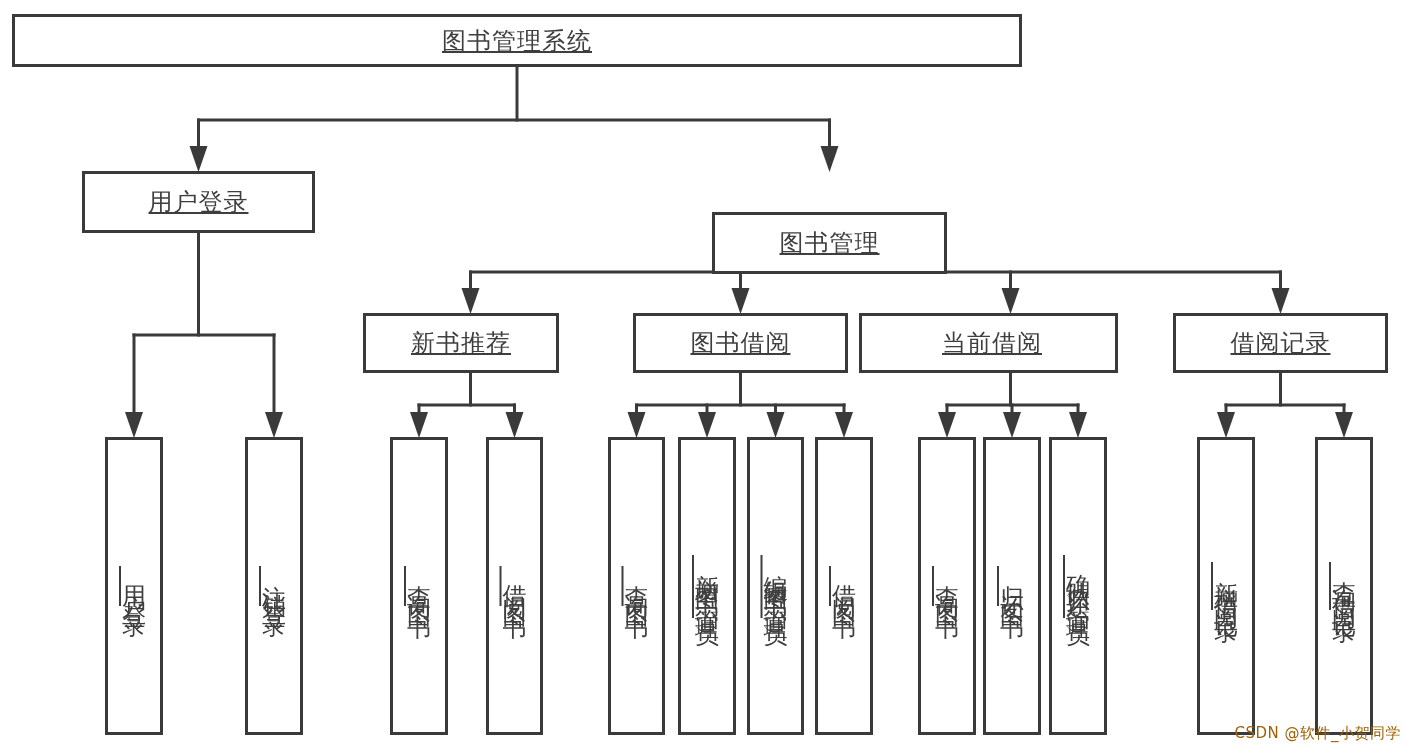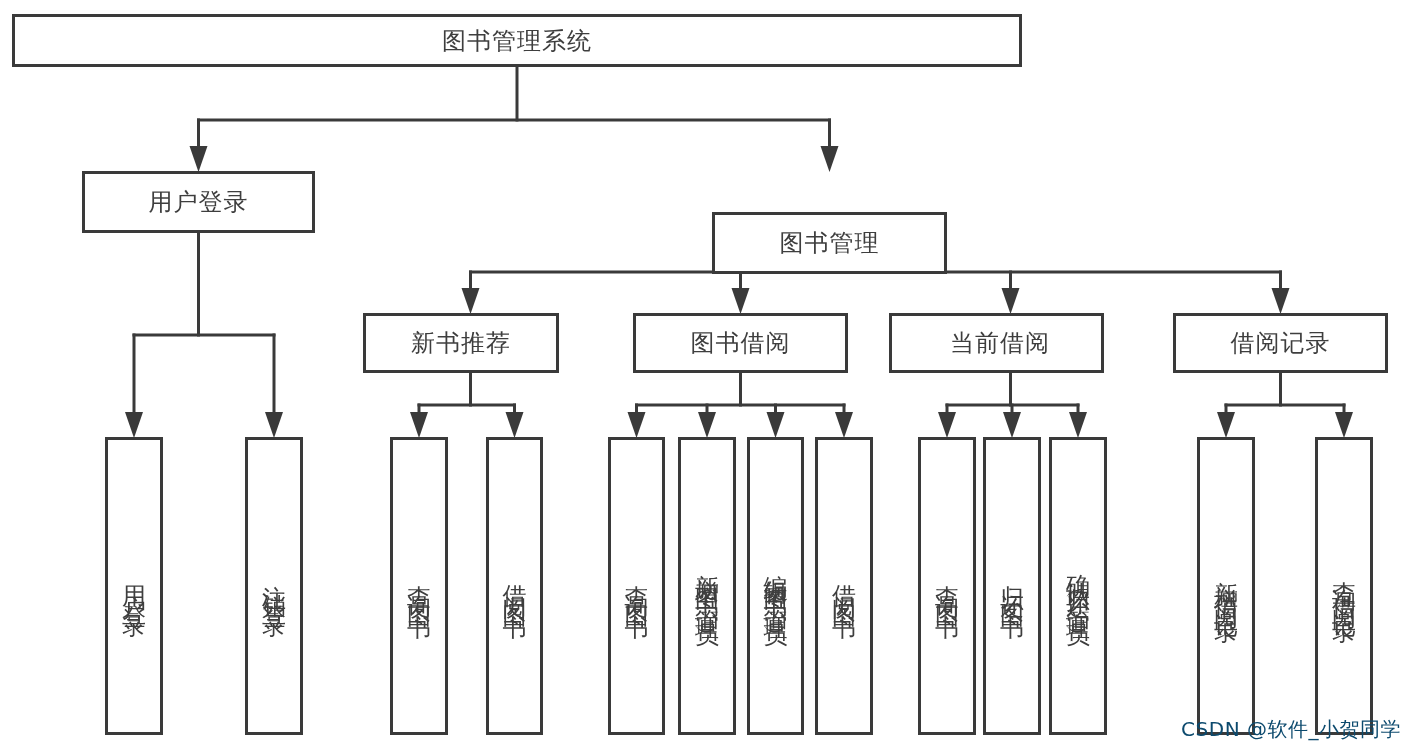--- a/index.html
+++ b/index.html
@@ -26,39 +26,40 @@
   .node {
     position: absolute;
     box-sizing: border-box;
     border: 3px solid #3a3a3a;
     background: #ffffff;
     display: flex;
     align-items: center;
     justify-content: center;
     color: #3e3e3e;
     z-index: 2;
+    text-decoration: underline;
   }
   .node.h span {
     font-size: 24px;
     letter-spacing: 1px;
     white-space: nowrap;
   }
   .node.v span {
     writing-mode: vertical-rl;
     text-orientation: mixed;
     font-size: 24px;
     line-height: 1;
     white-space: nowrap;
   }
   #watermark {
     position: absolute;
     right: 4px;
     bottom: 4px;
-    font-size: 20px;
-    color: #0c4a6e;
+    font-size: 15px;
+    color: #a16207;
     letter-spacing: 0.5px;
     z-index: 5;
     white-space: nowrap;
   }
 </style>
 </head>
 <body>
 
 <div id="canvas">
   <svg id="edges" xmlns="http://www.w3.org/2000/svg">
@@ -124,21 +125,21 @@
     </div>
     <div class="node h" style="left: 712px; top: 171px; width: 235px; height: 62px; margin-top: 41px;">
       <span>图书管理</span>
     </div>
     <div class="node h" style="left: 363px; top: 313px; width: 196px; height: 60px;">
       <span>新书推荐</span>
     </div>
     <div class="node h" style="left: 633px; top: 313px; width: 215px; height: 60px;">
       <span>图书借阅</span>
     </div>
-    <div class="node h" style="left: 889px; top: 313px; width: 215px; height: 60px; padding-left: 7px;">
+    <div class="node h" style="left: 859px; top: 313px; width: 259px; height: 60px; padding-left: 7px;">
       <span>当前借阅</span>
     </div>
     <div class="node h" style="left: 1173px; top: 313px; width: 215px; height: 60px;">
       <span>借阅记录</span>
     </div>
     <div class="node v" style="left: 105px; top: 437px; width: 58px; height: 298px;">
       <span style="letter-spacing: 10px;">用户登录</span>
     </div>
     <div class="node v" style="left: 245px; top: 437px; width: 58px; height: 298px;">
       <span style="letter-spacing: 10px;">注销登录</span>

